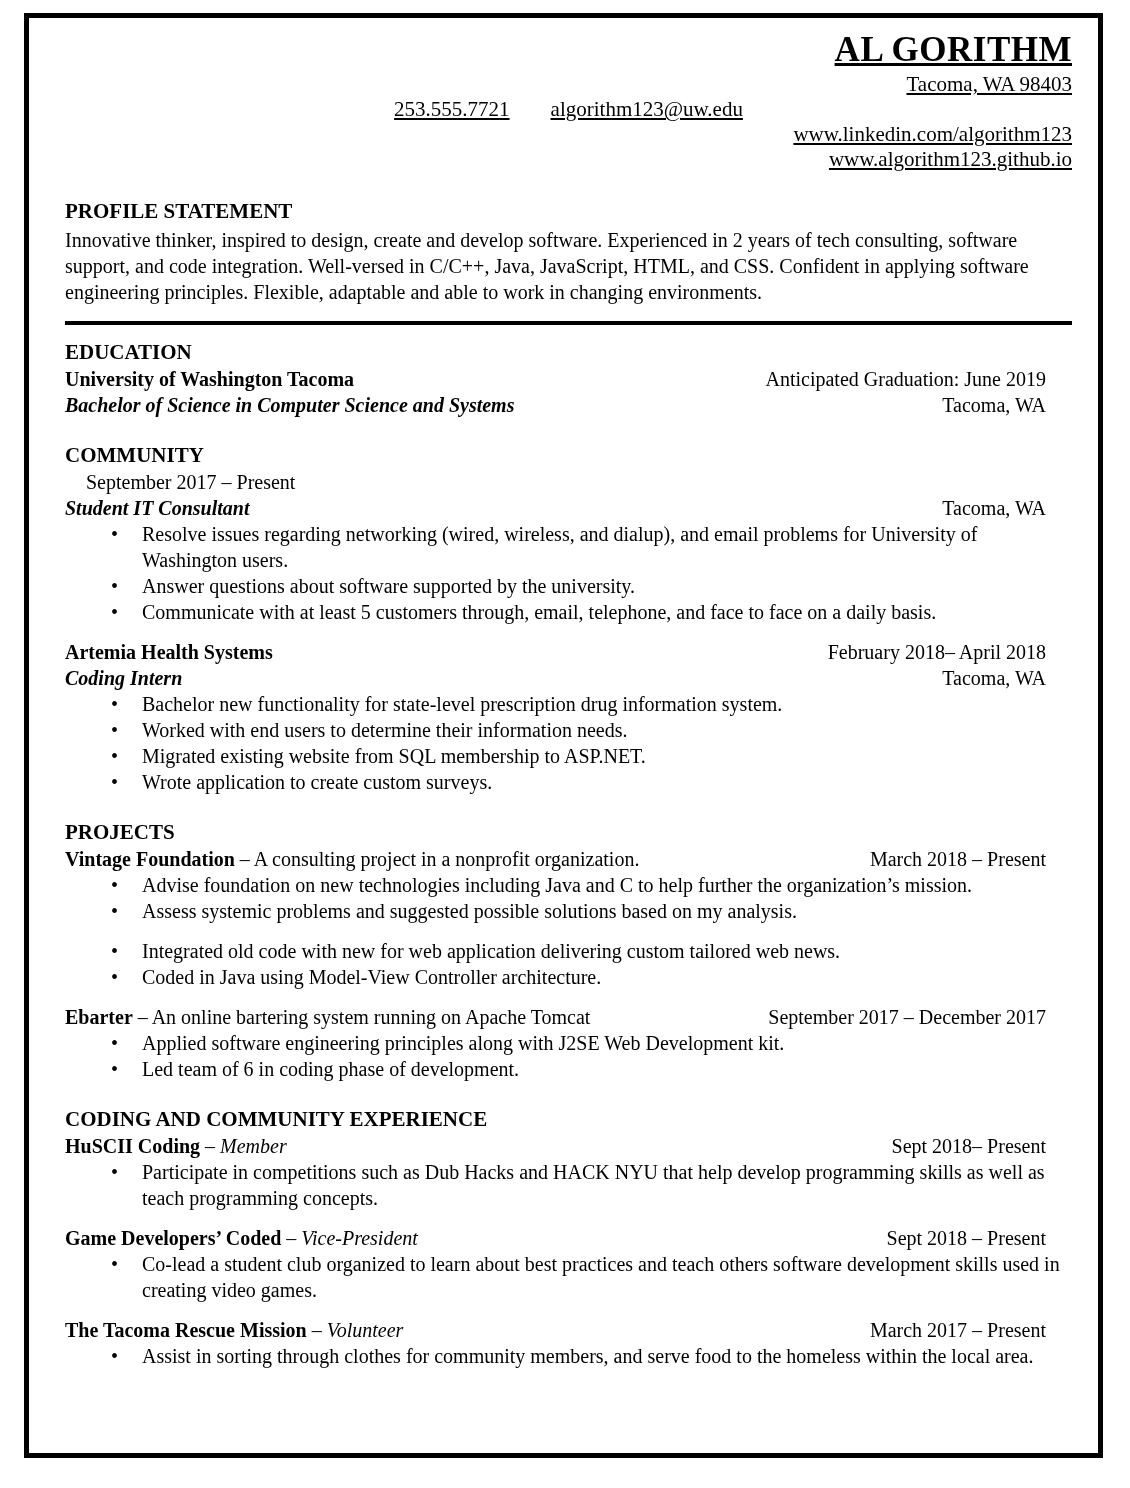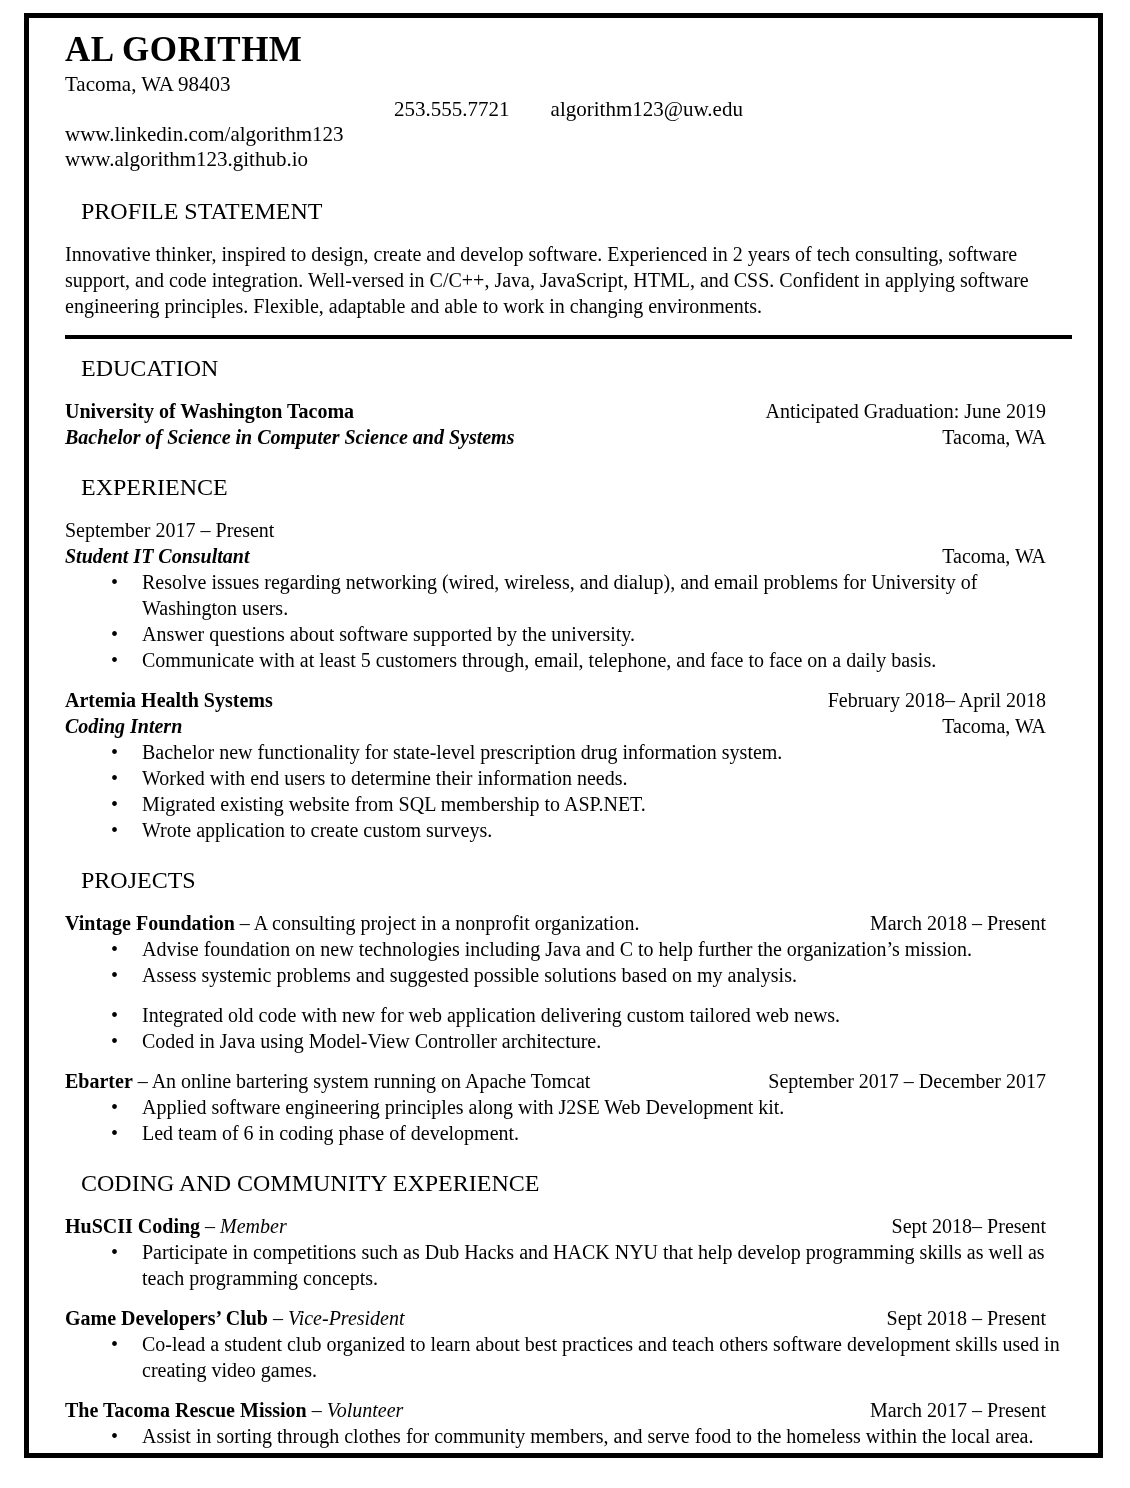--- a/index.html
+++ b/index.html
@@ -21,57 +21,57 @@
     border: 5px solid #000000;
     box-sizing: border-box;
     pointer-events: none;
   }
   .content {
     position: absolute;
     left: 65px;
     top: 28px;
     width: 1007px;
   }
-  .header { text-align: left; }
+  .header { text-align: right; text-decoration: underline; }
   .header h1 {
     margin: 0;
     font-size: 35px;
     line-height: 44px;
     font-weight: bold;
     letter-spacing: 0.5px;
   }
   .contact-line {
     font-size: 21px;
     line-height: 25px;
   }
   .phone-email { display: flex; justify-content: center; gap: 41px; }
 
   h2 {
-    margin: 16px;
-    font-size: 24px;
+    margin: 0;
+    font-size: 21px;
     line-height: 27px;
-    font-weight: normal;
+    font-weight: bold;
   }
   .section { margin-top: 24px; }
   .entry { margin-top: 14px; }
 
   .body-text, .row, .bullets { font-size: 20px; line-height: 26px; }
   .profile-section { margin-top: 26px; }
   .profile-text { margin: 2px 0 16px 0; }
 
   .divider {
     border: none;
     border-top: 4px solid #000000;
     margin: 12px 0 14px 0;
     width: 100%;
   }
 
   .row { display: flex; justify-content: space-between; align-items: baseline; }
   .row .left { flex: 1 1 auto; padding-right: 12px; }
-  .row .right { flex: 0 0 auto; white-space: nowrap; padding-right: 26px; }
+  .row .right { flex: 0 0 auto; white-space: nowrap; padding-right: 26px; margin-left: 21px; }
 
   .bold { font-weight: bold; }
   .italic { font-style: italic; }
 
   ul.bullets {
     margin: 0;
     padding: 0;
     list-style: none;
   }
   ul.bullets li {
@@ -116,21 +116,21 @@
         <span class="left bold">University of Washington Tacoma</span>
         <span class="right">Anticipated Graduation: June 2019</span>
       </div>
       <div class="row">
         <span class="left bold italic">Bachelor of Science in Computer Science and Systems</span>
         <span class="right">Tacoma, WA</span>
       </div>
     </section>
 
     <section class="section">
-      <h2>EXPERIENCE</h2>
+      <h2>COMMUNITY</h2>
 
       <div>
         <div class="row">
           <span class="right">September 2017 – Present</span>
         </div>
         <div class="row">
           <span class="left bold italic">Student IT Consultant</span>
           <span class="right">Tacoma, WA</span>
         </div>
         <ul class="bullets">
@@ -205,21 +205,21 @@
           <span class="right">Sept 2018– Present</span>
         </div>
         <ul class="bullets">
 
         <li>Participate in competitions such as Dub Hacks and HACK NYU that help develop programming skills as well as teach programming concepts.</li>
           </ul>
       </div>
 
       <div class="entry">
         <div class="row">
-          <span class="left"><span class="bold">Game Developers’ Club</span> <span class="italic">– Vice-President</span></span>
+          <span class="left"><span class="bold">Game Developers’ Coded</span> <span class="italic">– Vice-President</span></span>
           <span class="right">Sept 2018 – Present</span>
         </div>
         <ul class="bullets">
 
         <li>Co-lead a student club organized to learn about best practices and teach others software development skills used in creating video games.</li>
           </ul>
       </div>
 
       <div class="entry">
         <div class="row">

